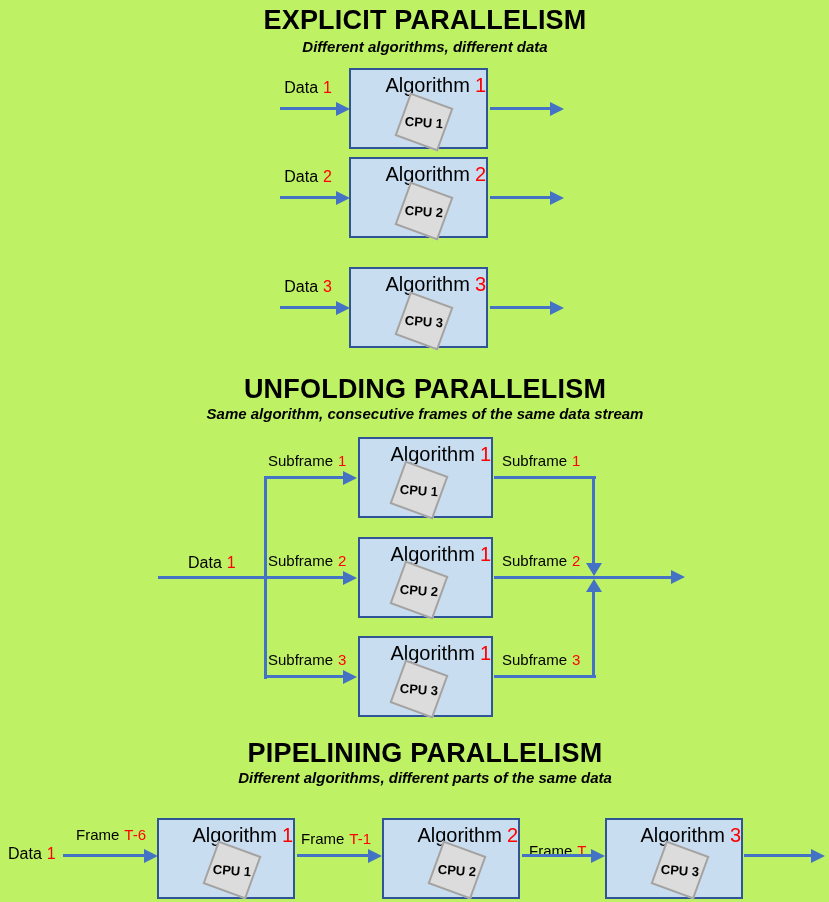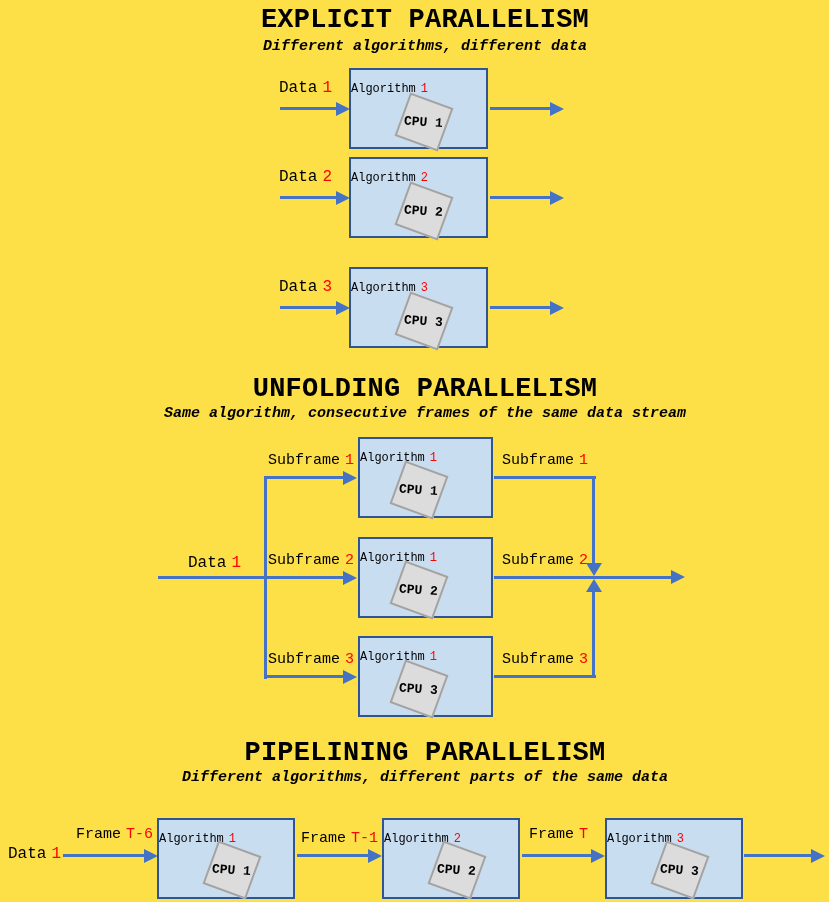--- a/index.html
+++ b/index.html
@@ -1,28 +1,28 @@
 <!DOCTYPE html>
 <html><head>
 <meta charset="utf-8">
 <style>
   html,body{margin:0;padding:0;background:#ffffff;}
-  #canvas{position:relative;width:829px;height:902px;background:#fde047;overflow:hidden;
-          font-family:Liberation Mono, monospace;color:#000;}
+  #canvas{position:relative;width:829px;height:902px;background:#bef264;overflow:hidden;
+          font-family:Liberation Sans, sans-serif;color:#000;}
   .title{position:absolute;left:0;width:850px;text-align:center;font-size:27px;font-weight:800;
          letter-spacing:.2px;color:#000;}
   .subtitle{position:absolute;left:0;width:850px;text-align:center;font-size:15px;font-style:italic;
             font-weight:700;color:#000;}
   .row{position:absolute;left:0;width:829px;}
   .lbl16{position:absolute;font-size:16px;white-space:nowrap;color:#000;}
   .lbl15{position:absolute;font-size:15px;white-space:nowrap;color:#000;}
   .lblR{text-align:right;}
   .num{color:#ff0000;margin-left:5px;}
   .abox{position:absolute;box-sizing:border-box;height:81px;background:#c9ddf1;border:2.5px solid #2f5597;}
-  .algo{text-align:left;margin-top:12px;font-size:12px;white-space:nowrap;}
+  .algo{text-align:right;margin-top:4px;font-size:20px;white-space:nowrap;}
   .cpu{position:absolute;width:46px;height:46px;box-sizing:border-box;background:#dcdcdc;
        border:2px solid #a3a3a3;transform:rotate(20deg);display:flex;align-items:center;justify-content:center;}
   .cpu>span{display:block;transform:rotate(-16deg);font-size:13px;font-weight:bold;white-space:nowrap;color:#000;}
   .hl{position:absolute;height:3px;background:#4472c4;}
   .vl{position:absolute;width:3px;background:#4472c4;}
   .ar{position:absolute;width:0;height:0;border-top:7px solid transparent;border-bottom:7px solid transparent;
       border-left:14px solid #4472c4;}
   .ad{position:absolute;width:0;height:0;border-left:8px solid transparent;border-right:8px solid transparent;
       border-top:13px solid #4472c4;}
   .au{position:absolute;width:0;height:0;border-left:8px solid transparent;border-right:8px solid transparent;
@@ -152,21 +152,21 @@
     <div class="lbl15" style="left:301px;top:12px;"><span>Frame</span><span class="num">T-1</span></div>
     <div class="hl" style="left:297px;top:36px;width:71px;"></div>
     <div class="ar" style="left:368px;top:31px;"></div>
     <div class="abox" style="left:382px;top:0;width:138px;">
       <div class="algo"><span>Algorithm</span><span class="num">2</span></div>
       <div class="cpu" style="left:50px;top:27px;">
           <span>CPU 2</span>
         </div>
     </div>
 
-    <div class="lbl15" style="left:529px;top:8px;"><span>Frame</span><span class="num">T</span></div>
+    <div class="lbl15" style="left:529px;top:24px;"><span>Frame</span><span class="num">T</span></div>
     <div class="hl" style="left:522px;top:36px;width:69px;"></div>
     <div class="ar" style="left:591px;top:31px;"></div>
     <div class="abox" style="left:605px;top:0;width:138px;">
       <div class="algo"><span>Algorithm</span><span class="num">3</span></div>
       <div class="cpu" style="left:50px;top:27px;">
           <span>CPU 3</span>
         </div>
     </div>
 
     <div class="hl" style="left:744px;top:36px;width:67px;"></div>

